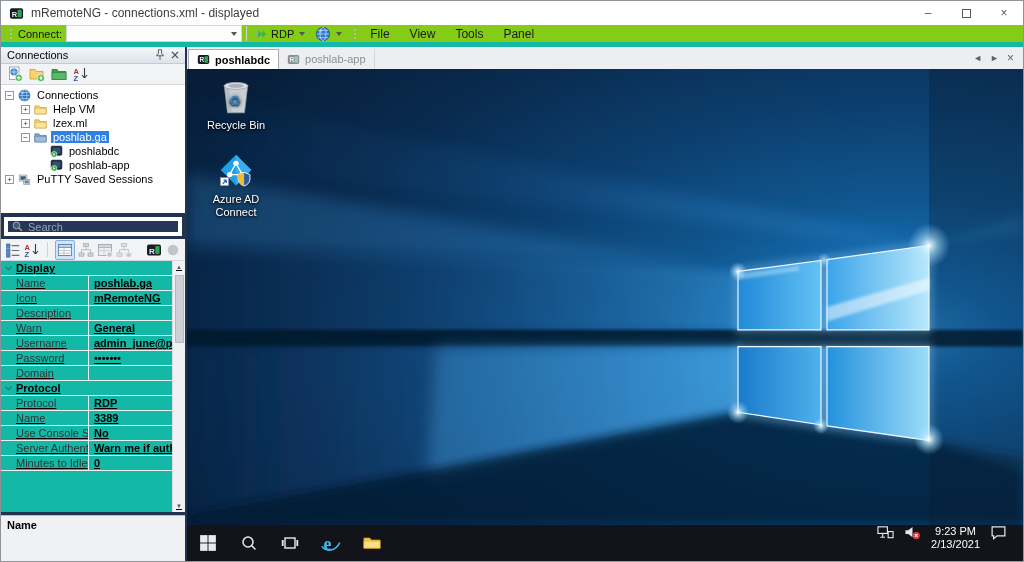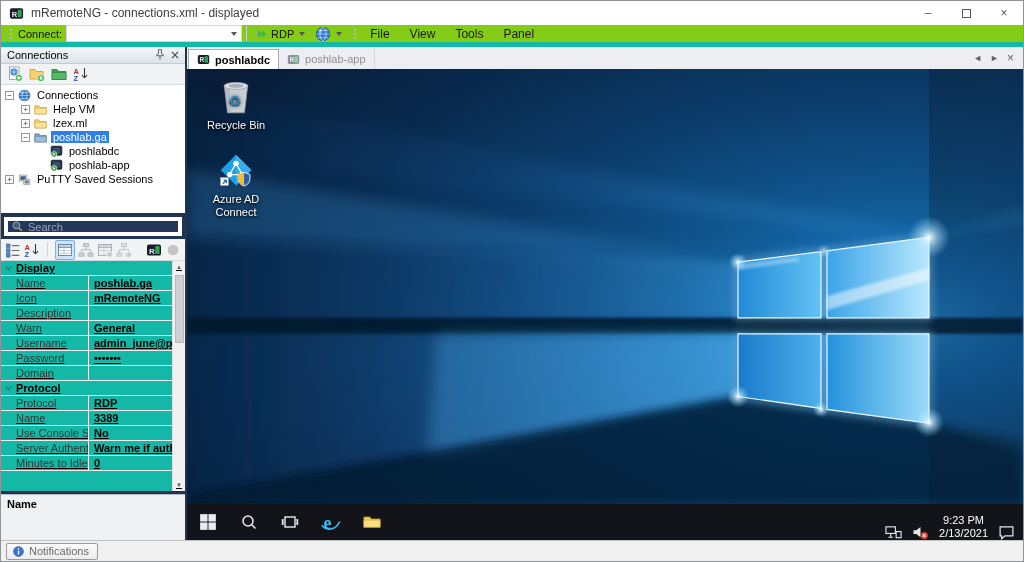--- a/index.html
+++ b/index.html
@@ -89,21 +89,21 @@
   .wall { position:absolute; inset:0; width:100%; height:100%; }
   .dicons { position:absolute; top:9px; left:9px; width:80px; display:flex; flex-direction:column; gap:20px; }
   .dicon { display:flex; flex-direction:column; align-items:center; gap:3px; color:#fff; font-size:11px; line-height:13px; text-align:center; text-shadow:0 1px 2px rgba(0,0,0,.95), 0 0 4px rgba(0,0,0,.6); }
   .dicon .big-icon { width:36px; height:38px; }
   .dicon .big-icon svg { width:100%; height:100%; display:block; }
 
   .taskbar { height:36px; flex:none; background:#121419; display:flex; align-items:center; }
   .tb-btn { width:41px; height:100%; display:flex; align-items:center; justify-content:center; }
   .tb-btn svg { width:18px; height:18px; display:block; }
   .tb-btn.ie svg { width:21px; height:21px; }
-  .tray { margin-left:auto; display:flex; align-items:flex-end; gap:10px; padding-right:8px; height:100%; }
+  .tray { margin-left:auto; display:flex; align-items:flex-start; gap:10px; padding-right:16px; height:100%; }
   .tray-icon { width:17px; height:15px; display:flex; align-items:center; }
   .tray-icon svg { width:100%; height:100%; display:block; }
   .clock { color:#fff; font-size:11px; line-height:13px; text-align:center; }
 
   
   .statusbar { height:21px; flex:none; background:#f0f0f0; border-top:1px solid #c3c3c3; display:flex; align-items:center; padding-left:5px; }
   .notif-tab { height:17px; display:flex; align-items:center; gap:4px; padding:0 8px 0 5px; border:1px solid #9a9a9a; border-radius:2px; background:linear-gradient(#fcfcfc,#ececec); color:#6a6a6a; font-size:11px; }
   .notif-tab .icon14 { width:13px; height:13px; }
 </style>
 </head>
@@ -694,25 +694,13 @@
           <span class="tray-icon">
               <svg viewBox="0 0 18 16">
                 <path d="M2.2 2 h13.6 v9.5 H7.5 L3.8 14.6 V11.5 H2.2 z" fill="none" stroke="#e4e8ec" stroke-width="1.3"></path>
               </svg>
             </span>
         </div>
       </div>
     </div>
   </div>
 
-  <div class="statusbar">
-    <span class="notif-tab">
-      <span class="icon14">
-          <svg viewBox="0 0 16 16">
-            <circle cx="8" cy="8" r="6" fill="#3577d4" stroke="#1d4f9c" stroke-width="0.8"></circle>
-            <rect x="7.2" y="6.7" width="1.6" height="5" fill="#fff"></rect>
-            <circle cx="8" cy="4.6" r="1" fill="#fff"></circle>
-          </svg>
-        </span>
-      <span>Notifications</span>
-    </span>
-  </div>
 </div>
 
 </body></html>

